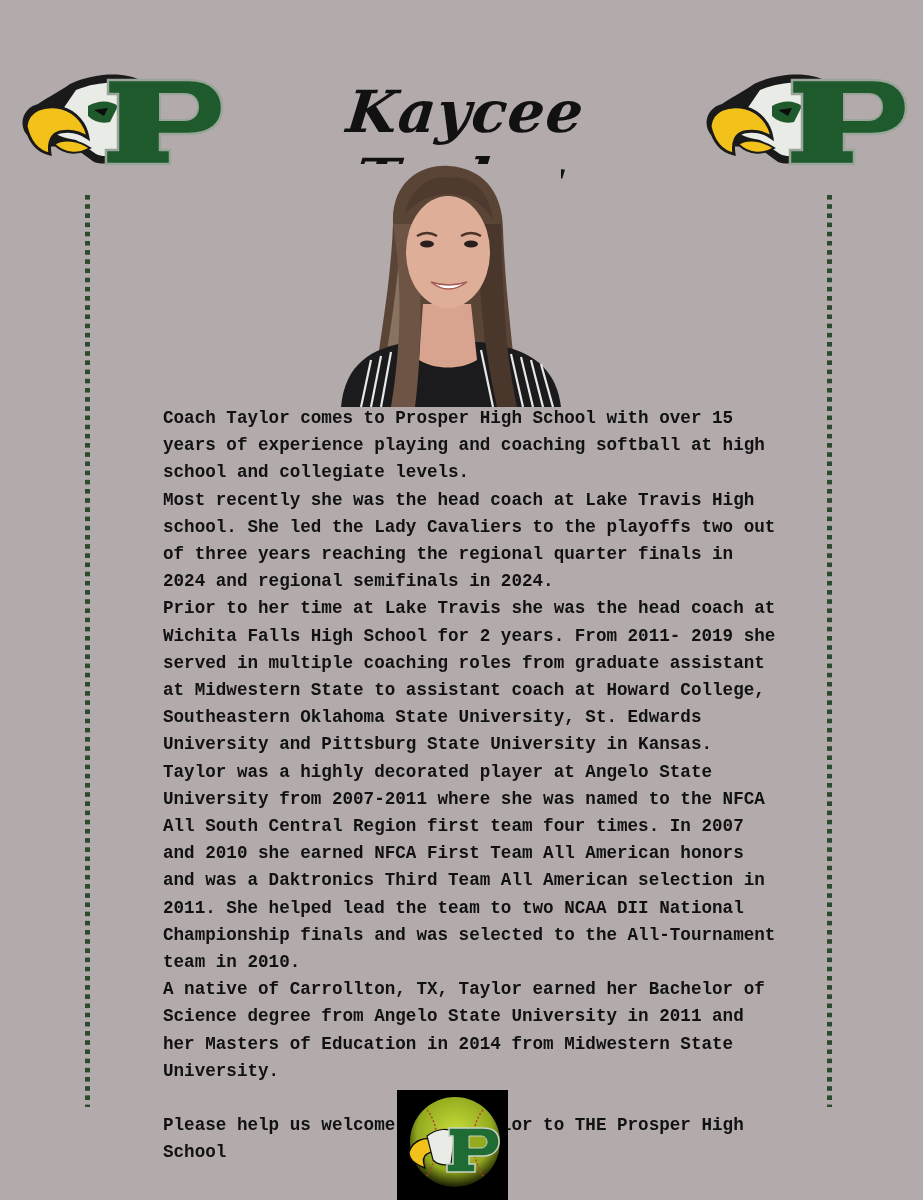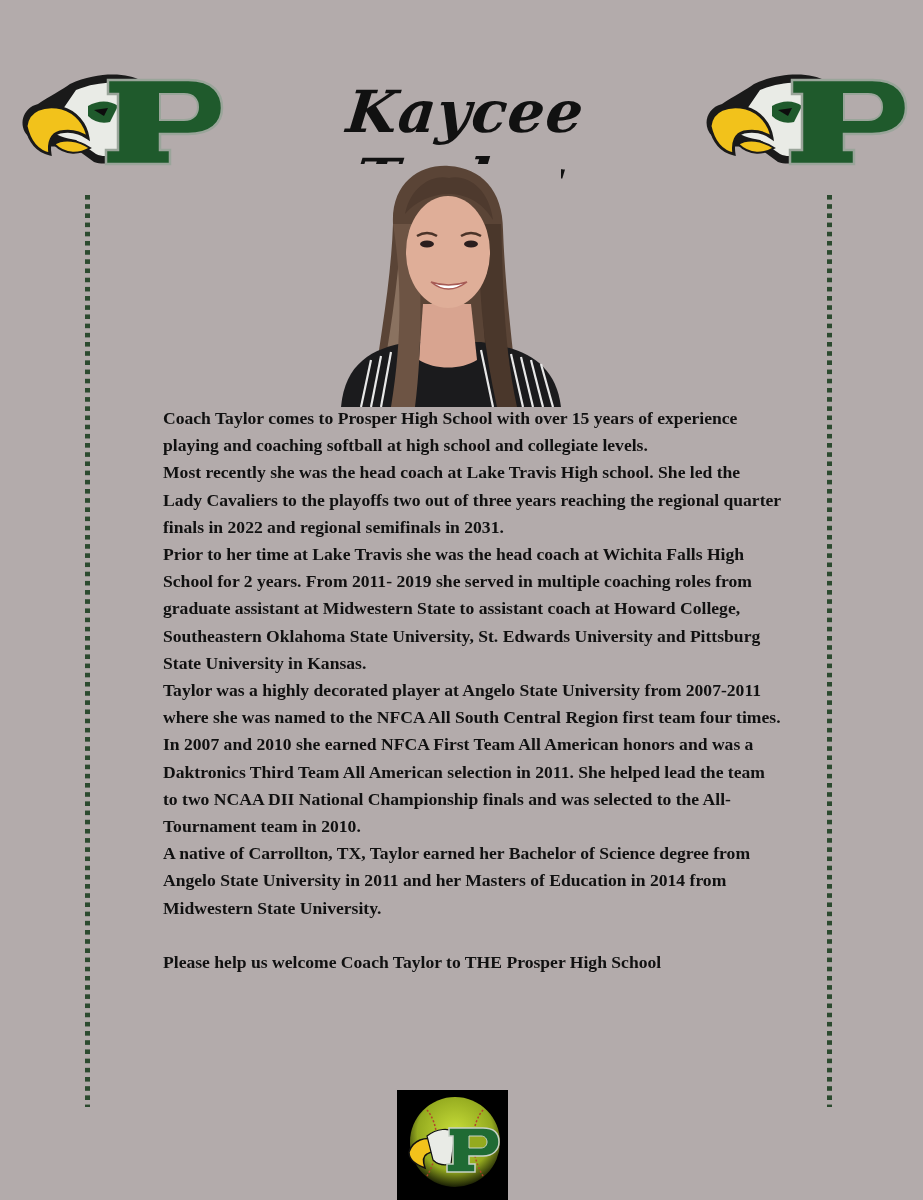--- a/index.html
+++ b/index.html
@@ -25,21 +25,21 @@
     background-size:5px 9.2px;
   }
   .dots-left { left:85px; }
   .dots-right { left:827px; }
   .photo {
     position:absolute; left:331px; top:164px; width:230px; height:243px;
     overflow:hidden; background:#b3abab;
   }
   .bio {
     position:absolute; left:163px; top:405px; width:620px;
-    font-family:Liberation Serif, serif; font-weight:bold;
+    font-family:Liberation Mono, monospace; font-weight:bold;
     font-size:17.6px; line-height:27.2px; color:#111;
   }
   .bio p { margin:0; }
   .bio p.gap { margin-top:27px; }
   .badge {
     position:absolute; left:397px; top:1090px; width:111px; height:110px;
     background:#000; overflow:hidden;
   }
 </style>
 </head>
@@ -113,21 +113,21 @@
     <path d="M130 72 Q140 66,150 72" stroke="#4a3328" stroke-width="2.5" fill="none"></path>
 
     <path d="M100 118 Q117 132,136 118 Q117 124,100 118 Z" fill="#ffffff" stroke="#a65a54" stroke-width="1.5"></path>
 
     <path d="M74 50 C80 20,104 10,118 14 C136 10,158 24,162 56 C150 36,132 30,118 30 C100 30,84 38,74 50 Z" fill="#4e3a2e"></path>
   </svg>
 </div>
 
 <div class="bio">
   <p>Coach Taylor comes to Prosper High School with over 15 years of experience playing and coaching softball at high school and collegiate levels.</p>
-  <p>Most recently she was the head coach at Lake Travis High school. She led the Lady Cavaliers to the playoffs two out of three years reaching the regional quarter finals in 2022 and regional semifinals in 2031.</p>
+  <p>Most recently she was the head coach at Lake Travis High school. She led the Lady Cavaliers to the playoffs two out of three years reaching the regional quarter finals in 2024 and regional semifinals in 2024.</p>
   <p>Prior to her time at Lake Travis she was the head coach at Wichita Falls High School for 2 years. From 2011- 2019 she served in multiple coaching roles from graduate assistant at Midwestern State to assistant coach at Howard College, Southeastern Oklahoma State University, St. Edwards University and Pittsburg State University in Kansas.</p>
   <p>Taylor was a highly decorated player at Angelo State University from 2007-2011 where she was named to the NFCA All South Central Region first team four times. In 2007 and 2010 she earned NFCA First Team All American honors and was a Daktronics Third Team All American selection in 2011. She helped lead the team to two NCAA DII National Championship finals and was selected to the All-Tournament team in 2010.</p>
   <p>A native of Carrollton, TX, Taylor earned her Bachelor of Science degree from Angelo State University in 2011 and her Masters of Education in 2014 from Midwestern State University.</p>
   <p class="gap">Please help us welcome Coach Taylor to THE Prosper High School</p>
 </div>
 
 <div class="badge">
   <svg viewBox="0 0 111 110" width="111" height="110">
     <defs>
       <radialGradient id="ball" cx="50%" cy="40%" r="60%">

